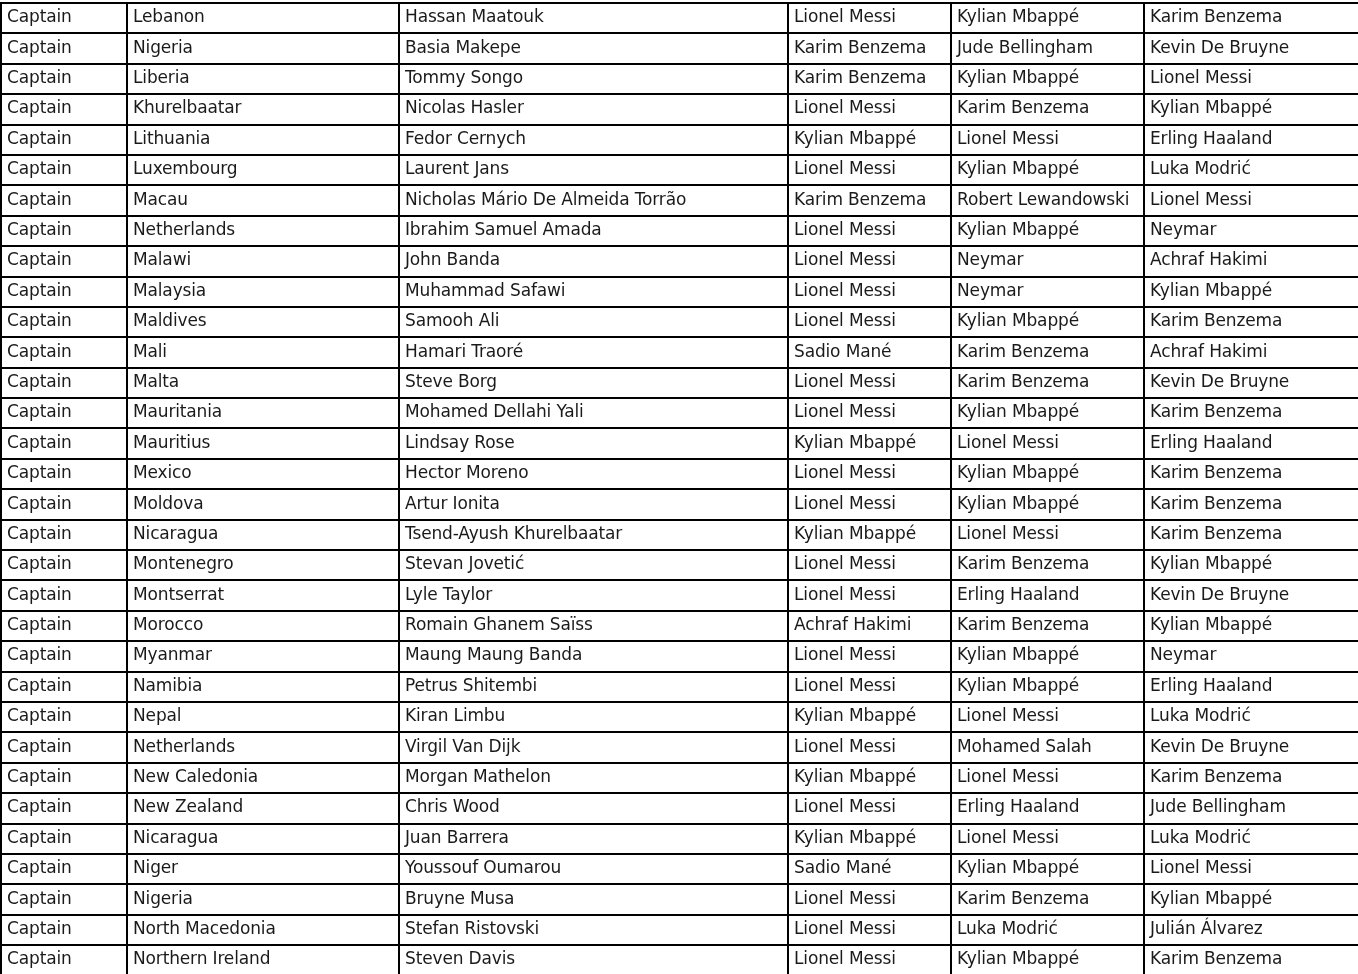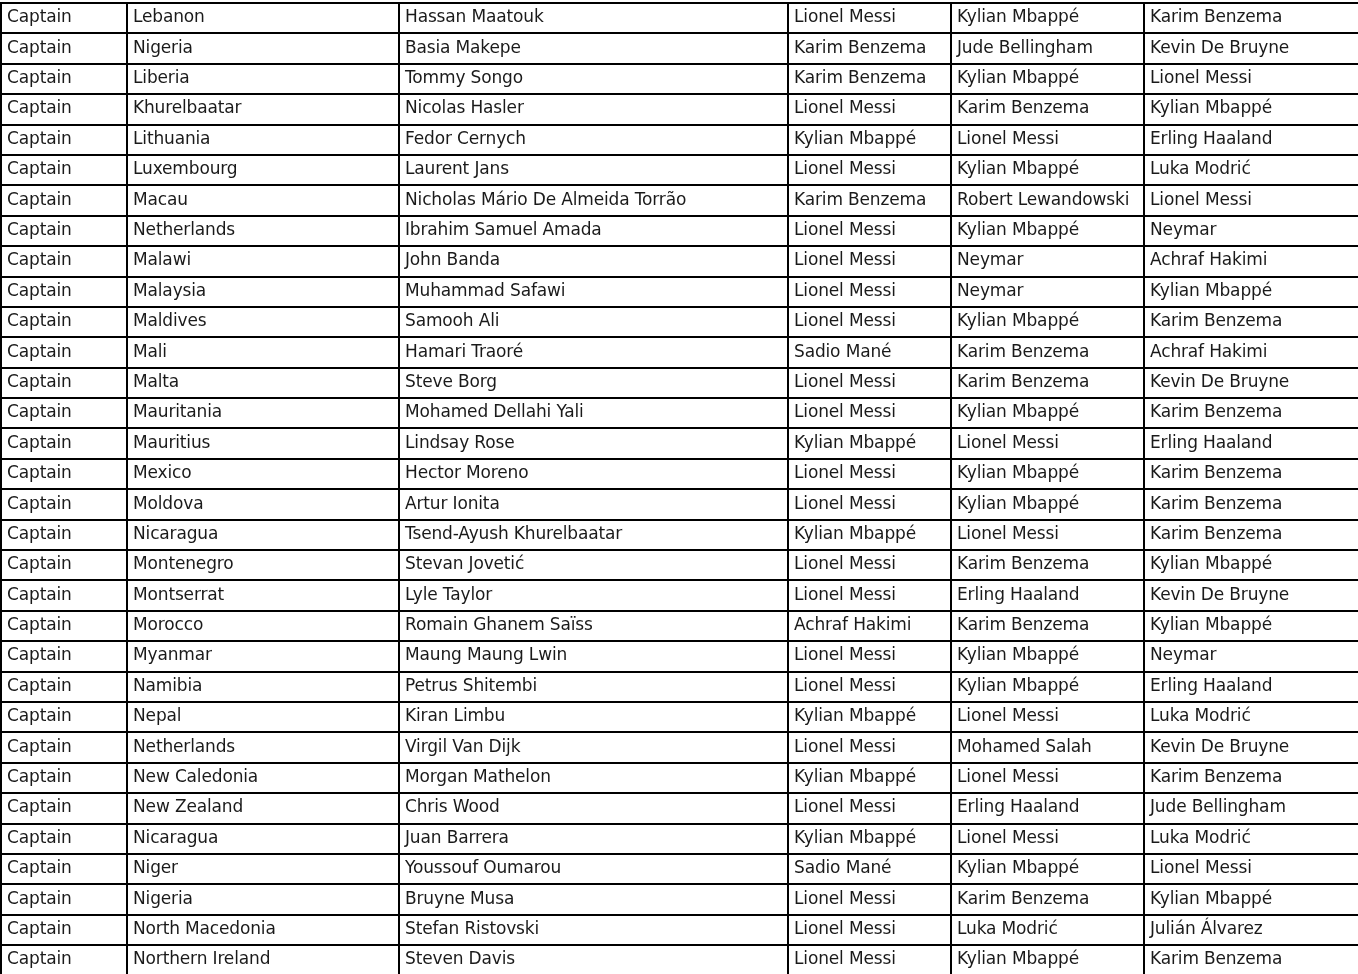--- a/index.html
+++ b/index.html
@@ -218,21 +218,21 @@
         <td>Captain</td>
         <td>Morocco</td>
         <td>Romain Ghanem Saïss</td>
         <td>Achraf Hakimi</td>
         <td>Karim Benzema</td>
         <td>Kylian Mbappé</td>
       </tr>
       <tr>
         <td>Captain</td>
         <td>Myanmar</td>
-        <td>Maung Maung Lwin</td>
+        <td>Maung Maung Banda</td>
         <td>Lionel Messi</td>
         <td>Kylian Mbappé</td>
         <td>Neymar</td>
       </tr>
       <tr>
         <td>Captain</td>
         <td>Namibia</td>
         <td>Petrus Shitembi</td>
         <td>Lionel Messi</td>
         <td>Kylian Mbappé</td>

